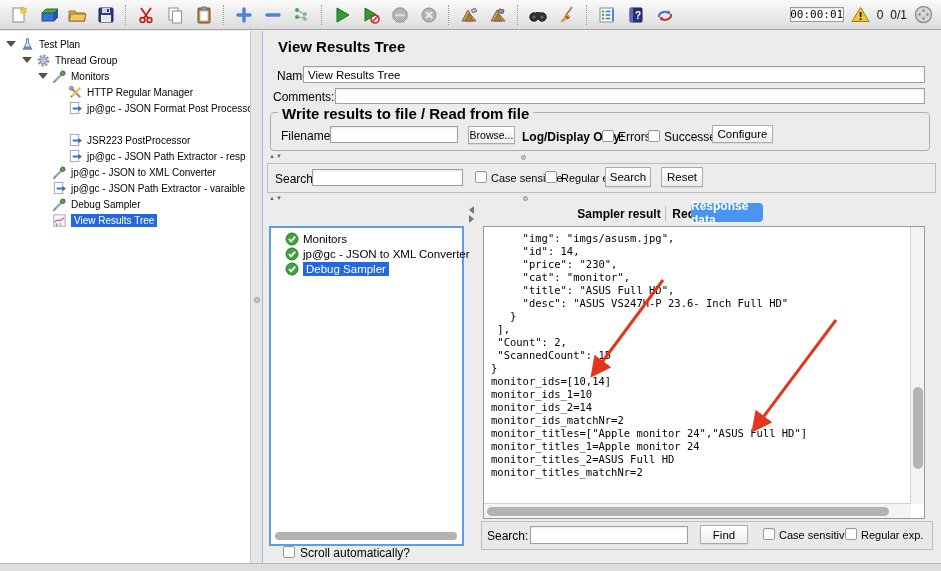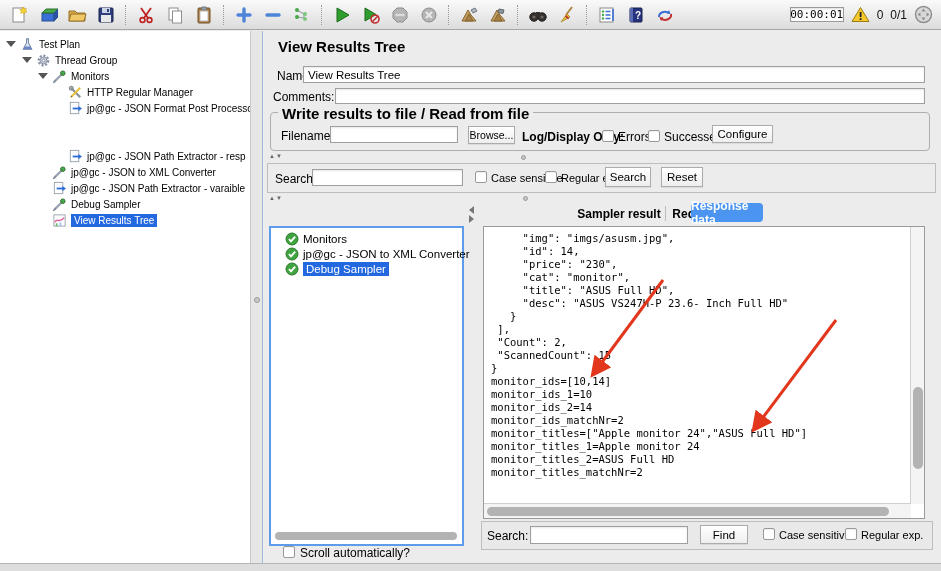--- a/index.html
+++ b/index.html
@@ -269,20 +269,28 @@
         </svg>
       <span>HTTP Regular Manager</span>
     </div>
     <div class="trow" style="left:68px;top:69px;">
       <svg class="ticon" viewBox="0 0 16 16">
           <rect x="2.5" y="1.5" width="9" height="12" fill="#fff" stroke="#9aa2ad"></rect>
           <path d="M5 8 h7" stroke="#2f6fd8" stroke-width="2"></path>
           <path d="M11 5.2 L15 8 L11 10.8 Z" fill="#2f6fd8"></path>
         </svg>
       <span>jp@gc - JSON Format Post Processo</span>
+    </div>
+    <div class="trow" style="left:68px;top:101px;">
+      <svg class="ticon" viewBox="0 0 16 16">
+          <rect x="2.5" y="1.5" width="9" height="12" fill="#fff" stroke="#9aa2ad"></rect>
+          <path d="M5 8 h7" stroke="#2f6fd8" stroke-width="2"></path>
+          <path d="M11 5.2 L15 8 L11 10.8 Z" fill="#2f6fd8"></path>
+        </svg>
+      <span>JSR223 PostProcessor</span>
     </div>
     <div class="trow" style="left:68px;top:117px;">
       <svg class="ticon" viewBox="0 0 16 16">
           <rect x="2.5" y="1.5" width="9" height="12" fill="#fff" stroke="#9aa2ad"></rect>
           <path d="M5 8 h7" stroke="#2f6fd8" stroke-width="2"></path>
           <path d="M11 5.2 L15 8 L11 10.8 Z" fill="#2f6fd8"></path>
         </svg>
       <span>jp@gc - JSON Path Extractor - resp</span>
     </div>
     <div class="trow" style="left:52px;top:133px;">

